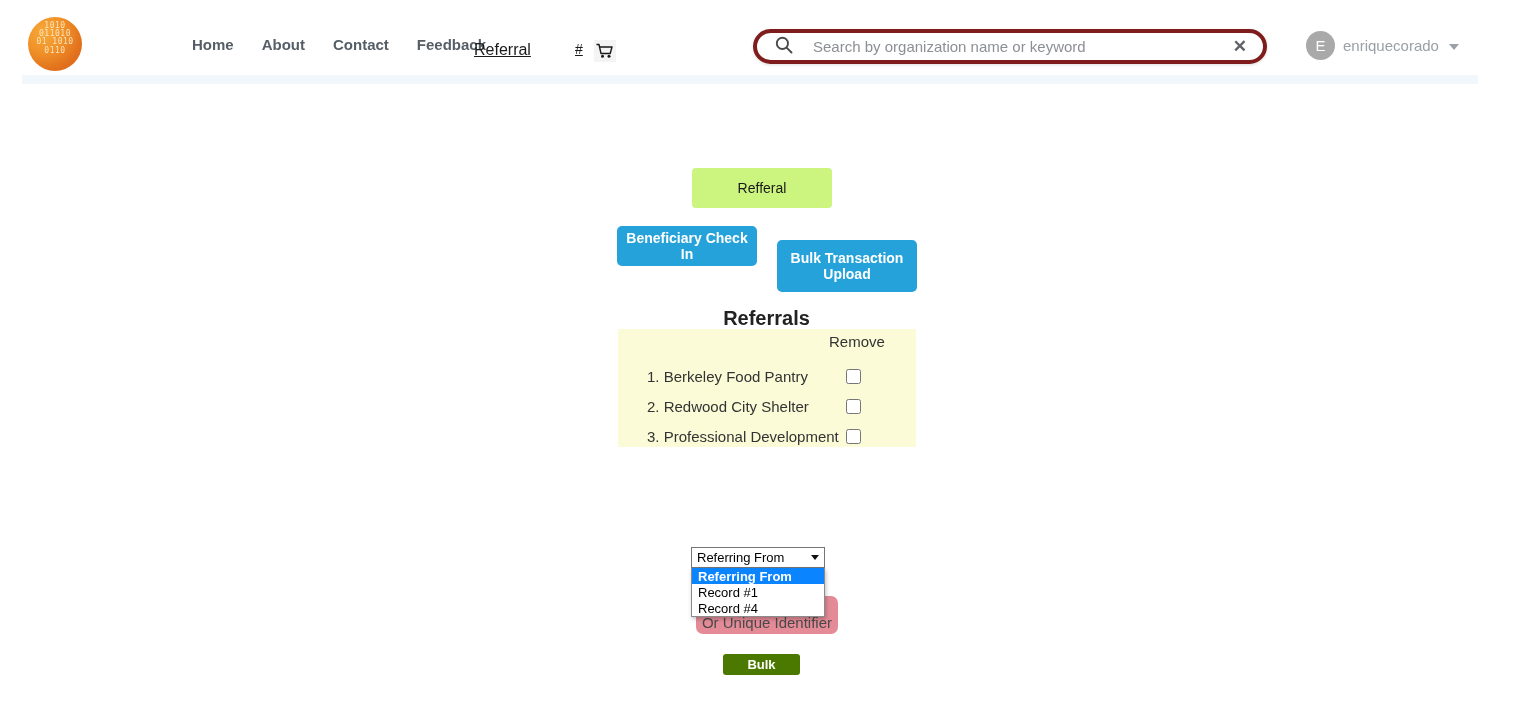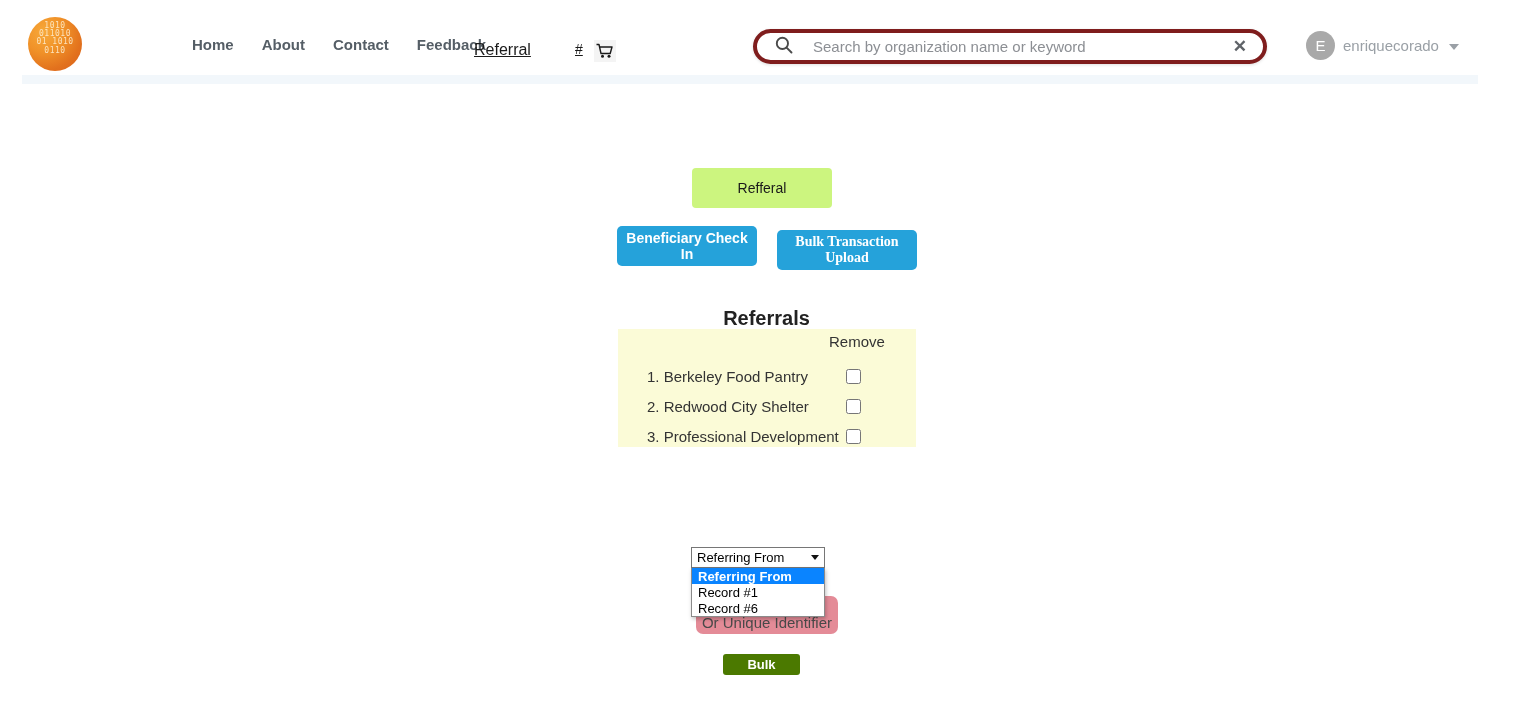--- a/index.html
+++ b/index.html
@@ -238,21 +238,21 @@
     border: none;
     border-radius: 5px;
     color: #ffffff;
     font-size: 14px;
     font-weight: bold;
     cursor: pointer;
     line-height: 1.15;
     font-family: "Liberation Sans", sans-serif;
   }
   .btn-checkin { left: 617px; top: 142px; width: 140px; height: 40px; }
-  .btn-bulk    { left: 777px; top: 146px; width: 140px; height: 40px; font-family: Liberation Serif, serif; }
+  .btn-bulk    { left: 777px; top: 156px; width: 140px; height: 52px; }
 
   .section-title {
     position: absolute;
     left: 0;
     top: 206px;
     width: 1533px;
     text-align: center;
     font-size: 20px;
     font-weight: bold;
     color: #222222;
@@ -476,17 +476,17 @@
   </div>
 
   <div class="select-box">
     <span class="select-value">Referring From</span>
     <span class="select-arrow"></span>
   </div>
 
   <ul class="dropdown-list">
     <li class="dropdown-item selected">Referring From</li>
     <li class="dropdown-item">Record #1</li>
-    <li class="dropdown-item">Record #6</li>
+    <li class="dropdown-item">Record #4</li>
   </ul>
 
   <button class="btn-send">Bulk</button>
 </div>
 
 </body></html>

